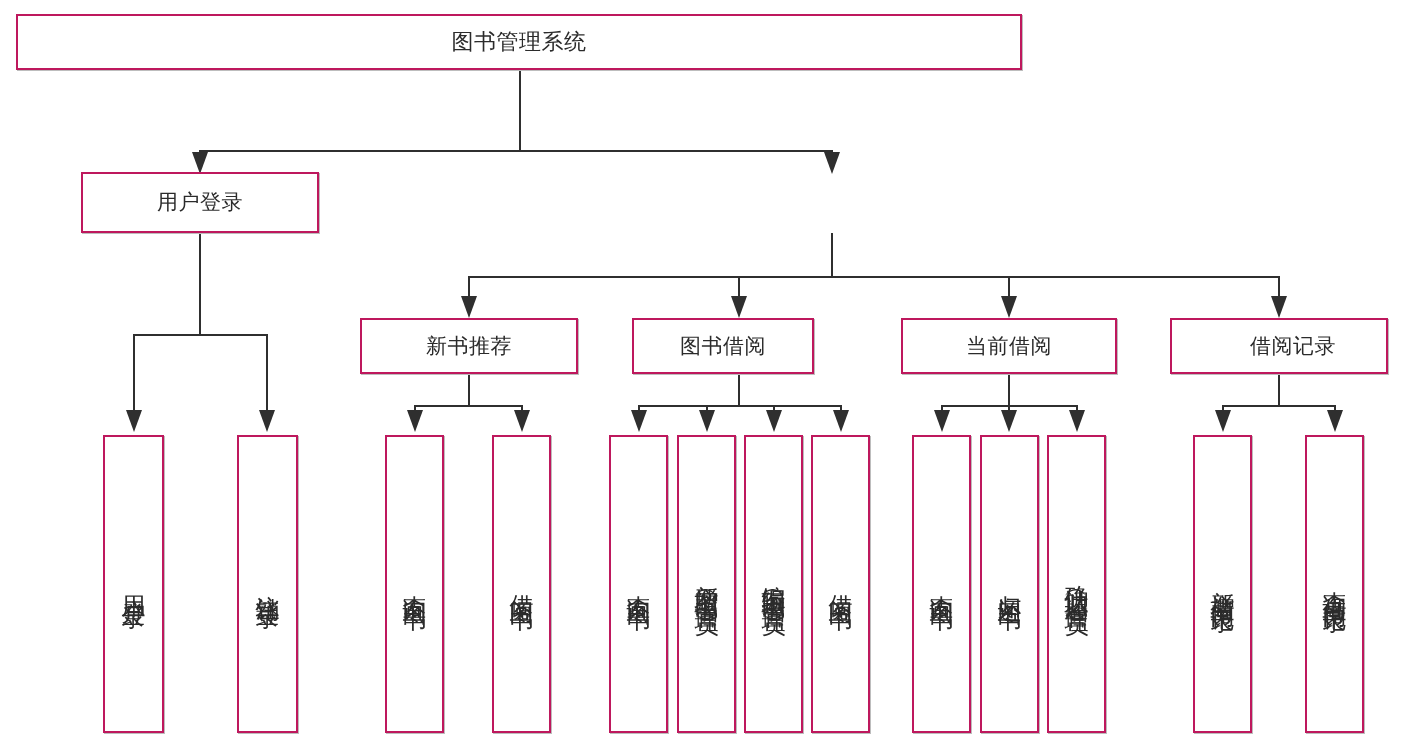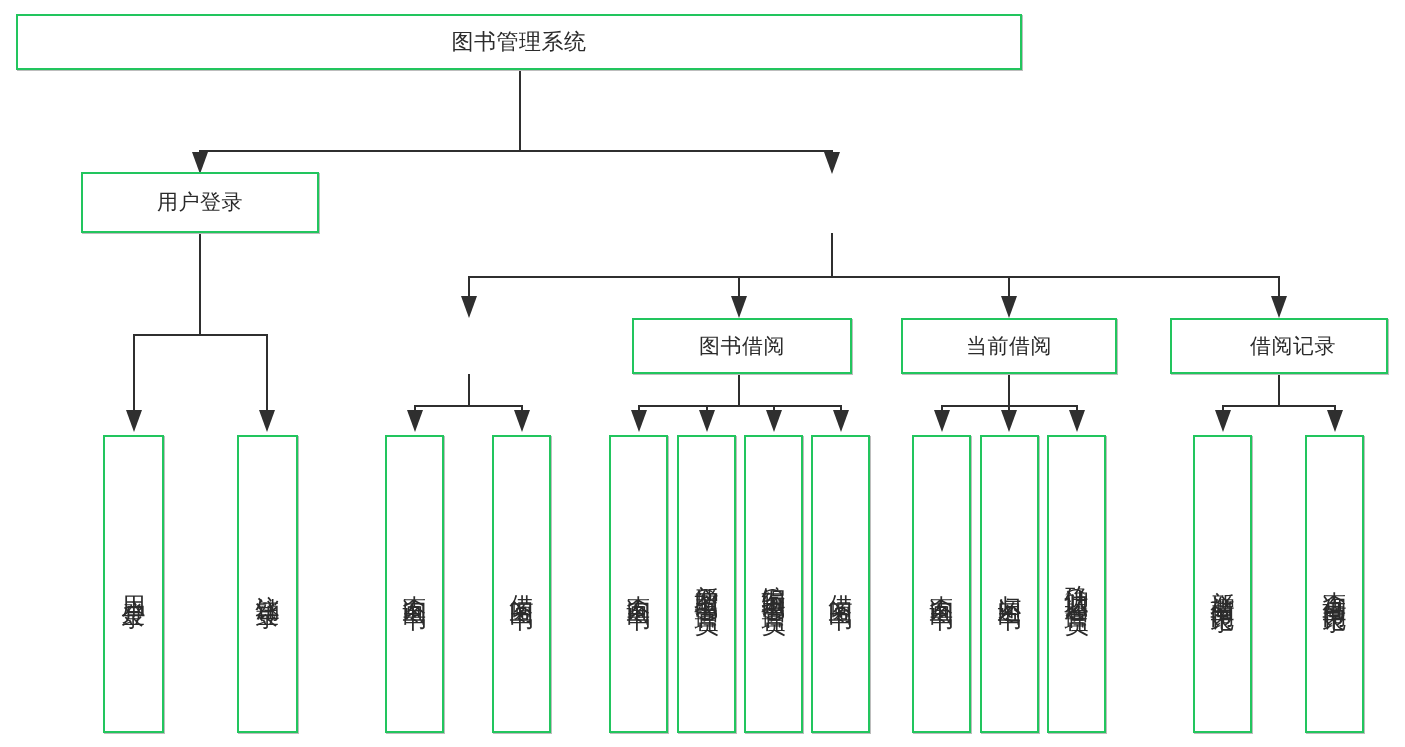--- a/index.html
+++ b/index.html
@@ -14,21 +14,21 @@
     position: relative;
     width: 1405px;
     height: 747px;
     background: #ffffff;
     overflow: hidden;
   }
   .node {
     position: absolute;
     box-sizing: border-box;
     background: #ffffff;
-    border: 2px solid #22c55e;
+    border: 2px solid #be185d;
     box-shadow: 1px 1px 0 0 #bdbdbd;
     display: flex;
     align-items: center;
     justify-content: center;
     color: #2b2b2b;
   }
   .node .lbl {
     display: block;
     text-align: center;
     line-height: 1.18;
@@ -146,21 +146,24 @@
   <div class="arrow" style="left:1327px; top:410px;"></div>
 
   <div class="node h root" style="left:16px; top:14px; width:1006px; height:56px;">
     <span class="lbl">图书管理系统</span>
   </div>
 
   <div class="node h" style="left:81px; top:172px; width:238px; height:61px;">
     <span class="lbl">用户登录</span>
   </div>
 
-  <div class="node h" style="left:632px; top:318px; width:220px; height:56px;">
+  <div class="node h" style="left:360px; top:318px; width:218px; height:56px;">
+    <span class="lbl">新书推荐</span>
+  </div>
+  <div class="node h" style="left:632px; top:318px; width:182px; height:56px;">
     <span class="lbl">图书借阅</span>
   </div>
   <div class="node h" style="left:901px; top:318px; width:216px; height:56px;">
     <span class="lbl">当前借阅</span>
   </div>
   <div class="node h" style="left:1170px; top:318px; width:218px; height:56px;padding-left:28px;">
     <span class="lbl">借阅记录</span>
   </div>
 
   <div class="node v" style="left:103px; top:435px; width:61px; height:298px;">

